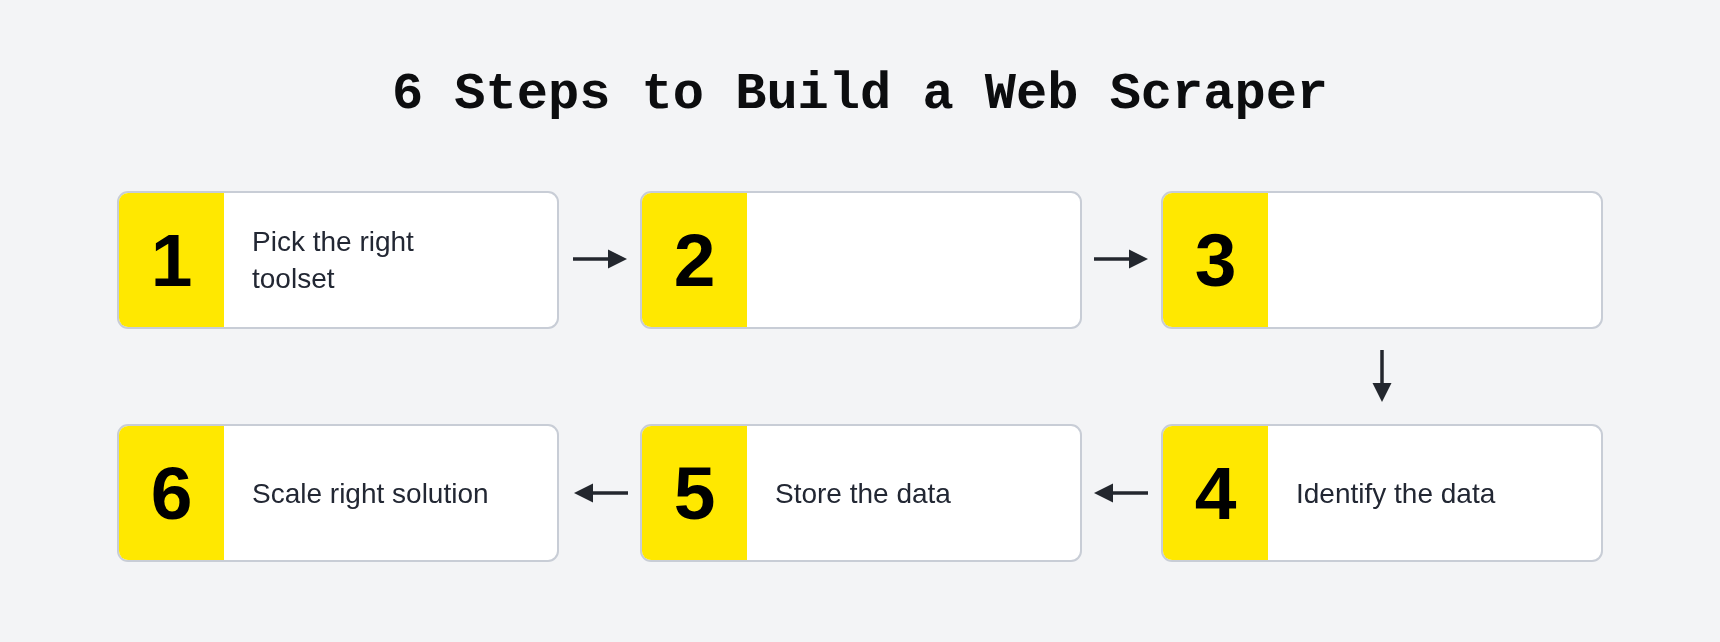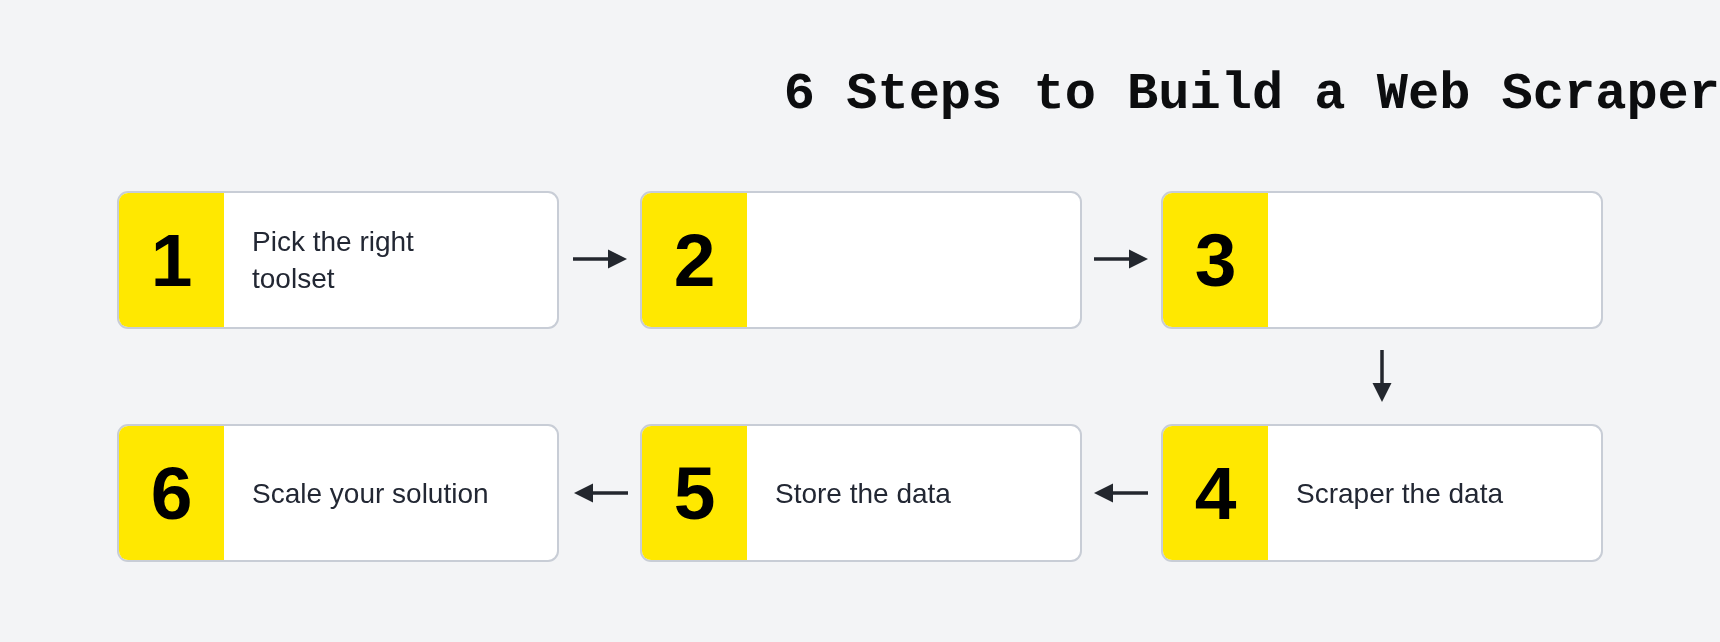--- a/index.html
+++ b/index.html
@@ -13,21 +13,21 @@
     height: 642px;
     background: #f3f4f6;
     font-family: "Liberation Sans", sans-serif;
     overflow: hidden;
   }
   .title {
     position: absolute;
     left: 0;
     top: 66px;
     width: 100%;
-    text-align: right;
+    text-align: center;
     font-family: "Liberation Mono", "DejaVu Sans Mono", monospace;
     font-weight: bold;
     font-size: 52px;
     line-height: 58px;
     color: #0c0d0f;
     letter-spacing: 0;
   }
   .step-box {
     position: absolute;
     width: 442px;
@@ -108,36 +108,36 @@
     <div class="step-num">3</div>
   </div>
 
   <svg class="arrow ad1" width="22" height="52" viewBox="0 0 22 52">
     <line x1="11" y1="0" x2="11" y2="36" stroke="#23272e" stroke-width="3.5"></line>
     <polygon points="1.5,33 20.5,33 11,52" fill="#23272e"></polygon>
   </svg>
 
   <div class="step-box pos4">
     <div class="step-num">4</div>
-    <div class="step-label">Scraper the data</div>
+    <div class="step-label">Identify the data</div>
   </div>
 
   <svg class="arrow al1" width="54" height="22" viewBox="0 0 54 22">
     <line x1="16" y1="11" x2="54" y2="11" stroke="#23272e" stroke-width="3.5"></line>
     <polygon points="19,1.5 0,11 19,20.5" fill="#23272e"></polygon>
   </svg>
 
   <div class="step-box pos5">
     <div class="step-num">5</div>
     <div class="step-label">Store the data</div>
   </div>
 
   <svg class="arrow al2" width="54" height="22" viewBox="0 0 54 22">
     <line x1="16" y1="11" x2="54" y2="11" stroke="#23272e" stroke-width="3.5"></line>
     <polygon points="19,1.5 0,11 19,20.5" fill="#23272e"></polygon>
   </svg>
 
   <div class="step-box pos6">
     <div class="step-num">6</div>
-    <div class="step-label">Scale your solution</div>
+    <div class="step-label">Scale right solution</div>
   </div>
 
 </div>
 
 </body></html>

